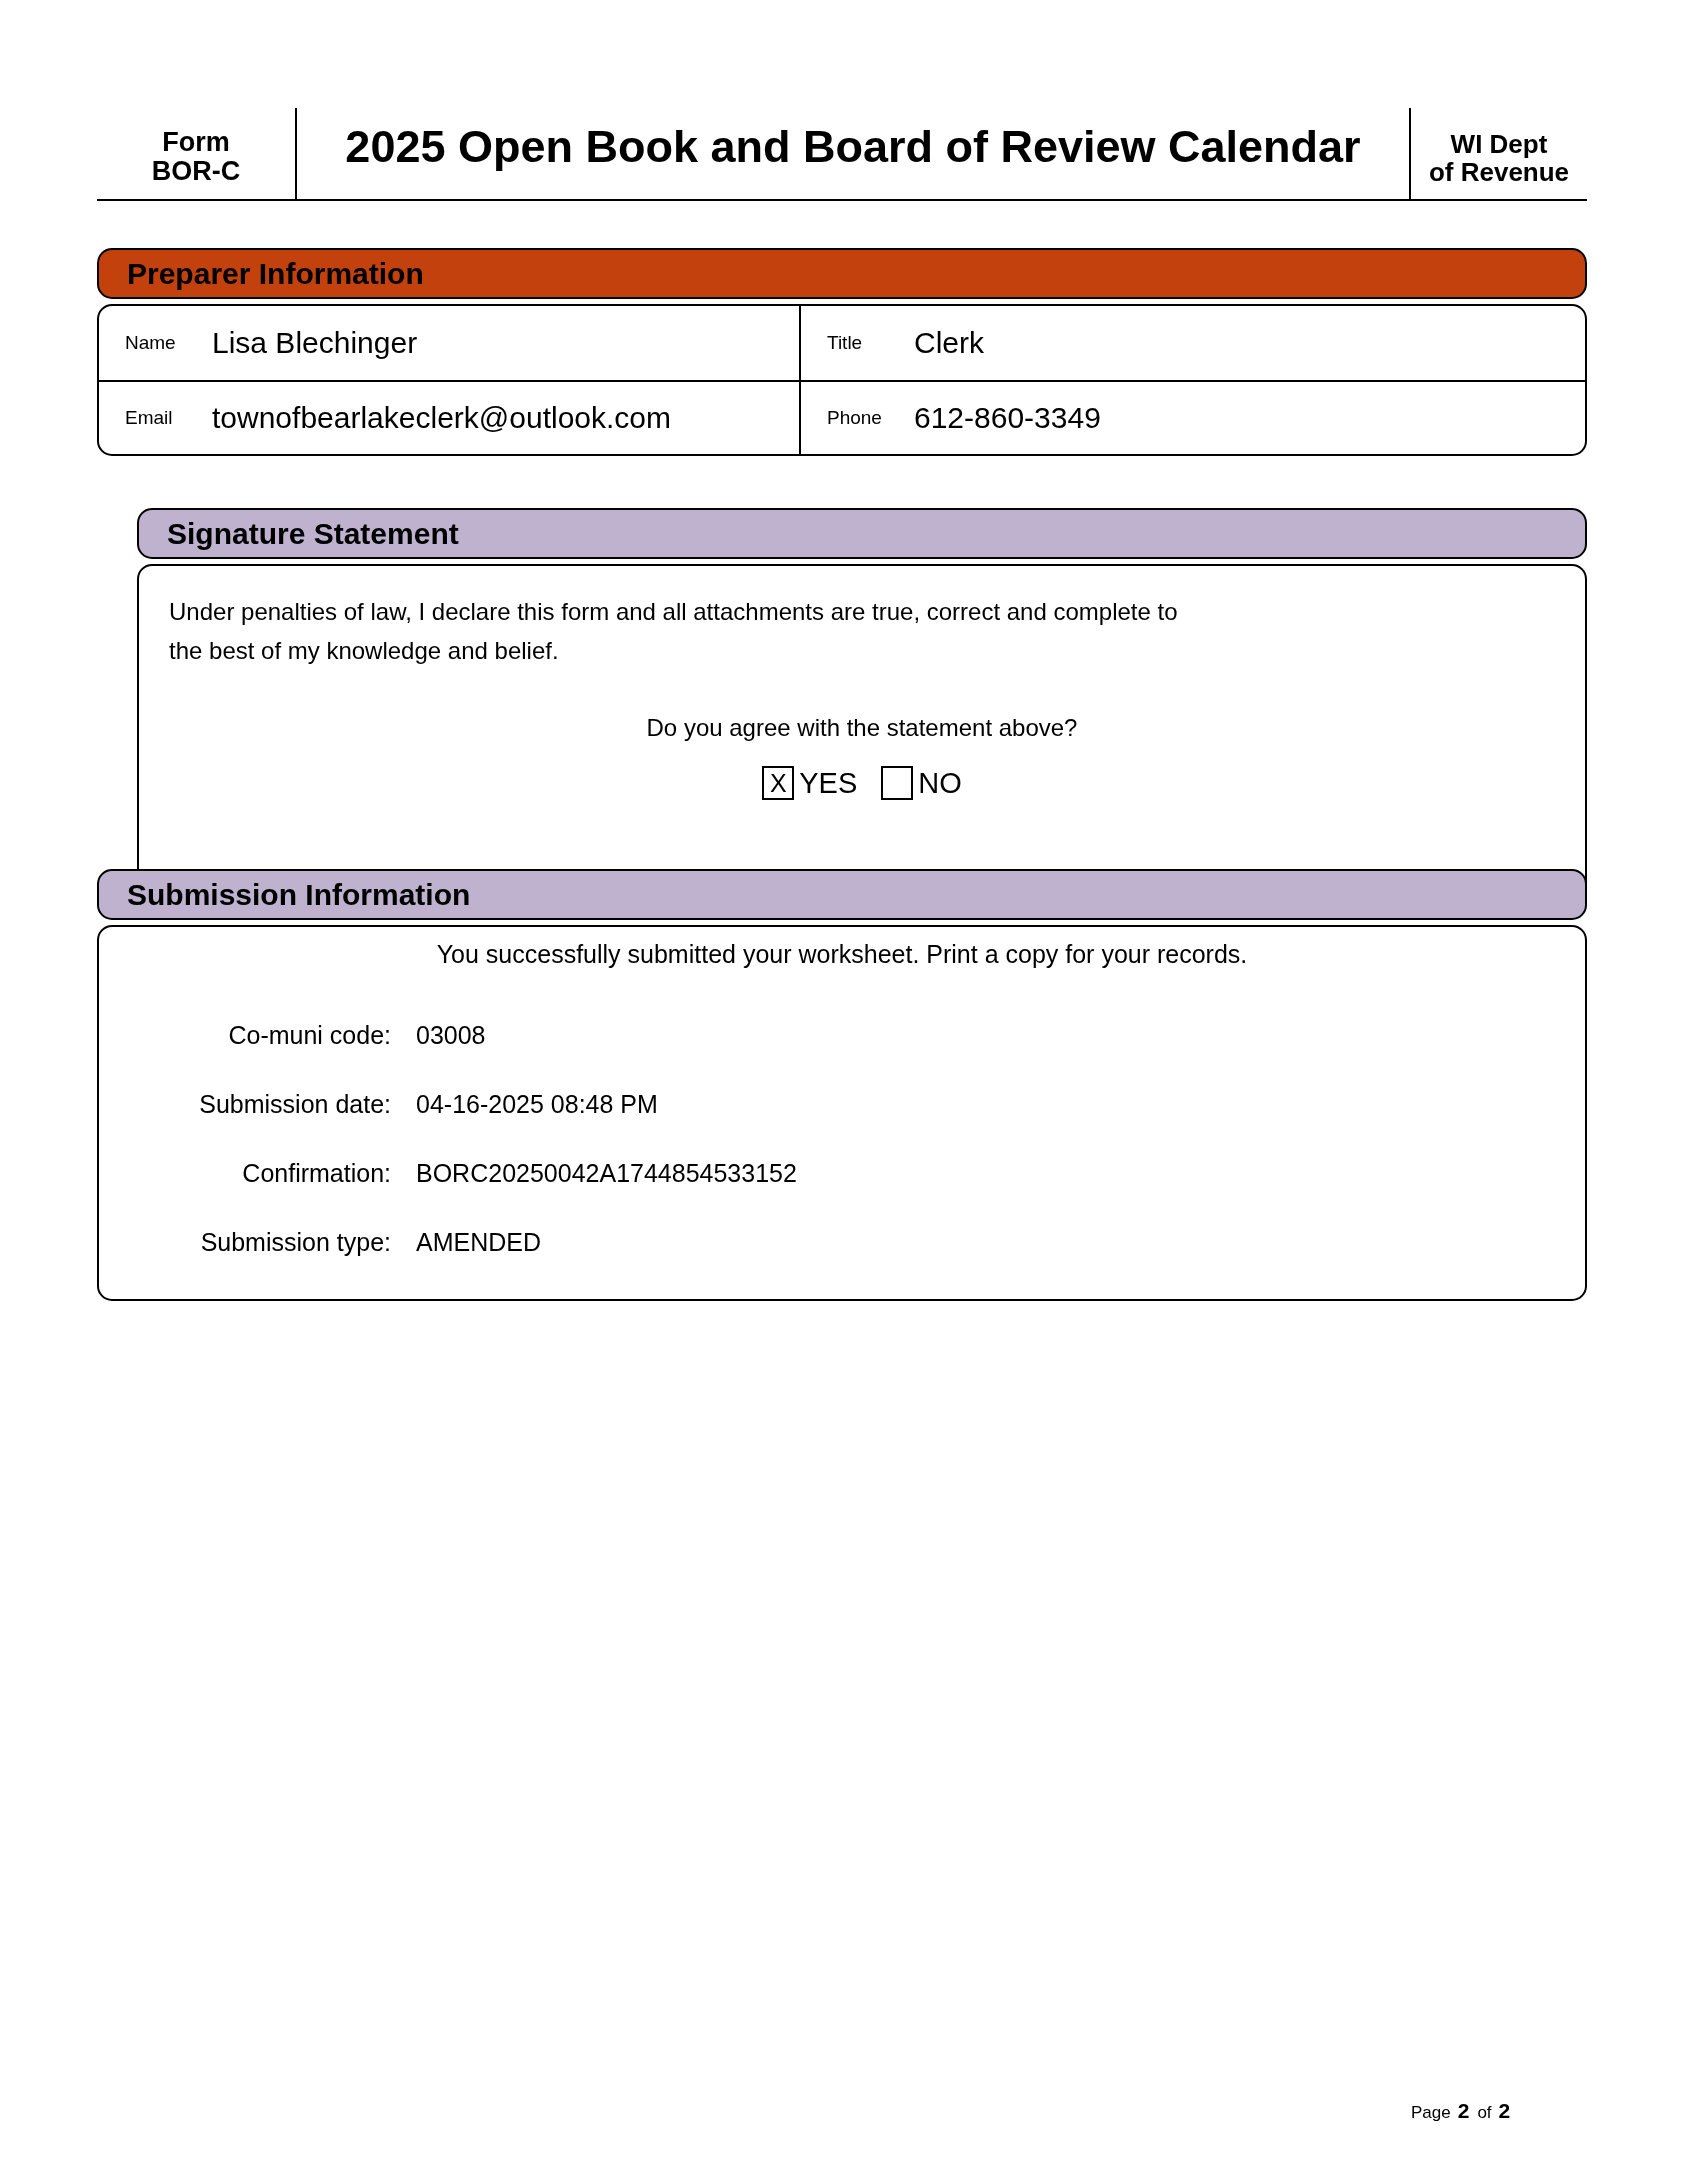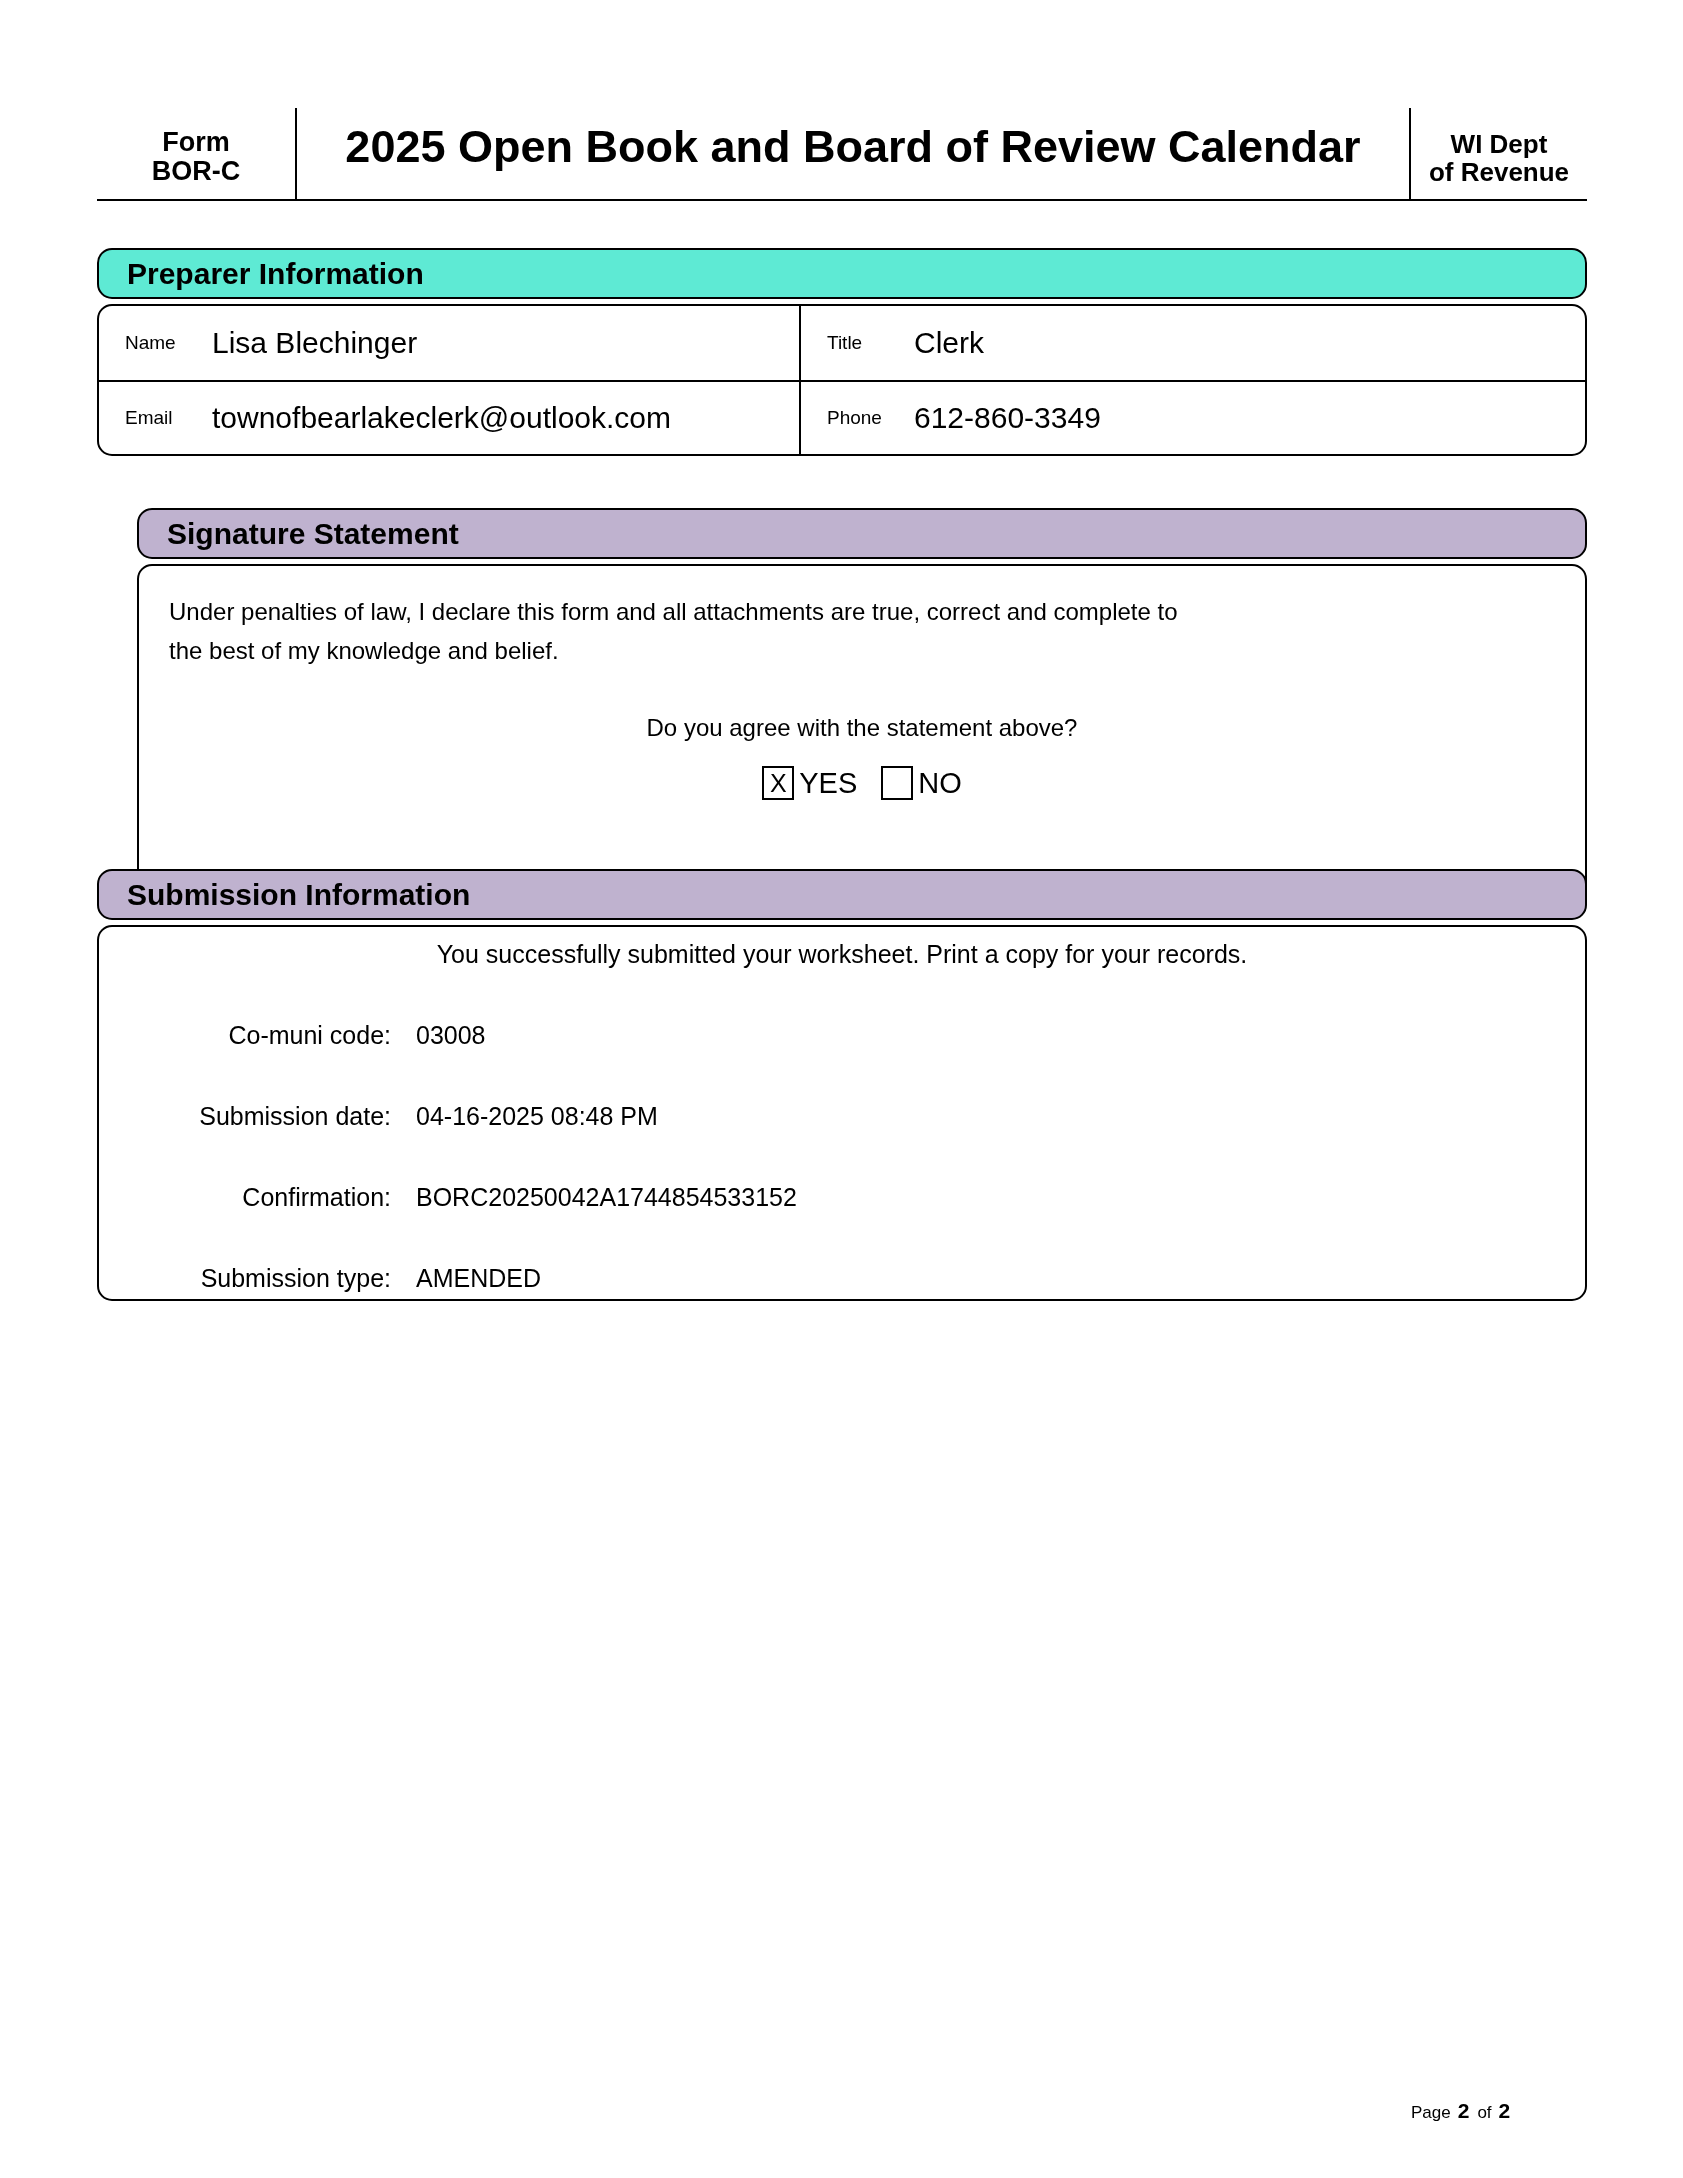--- a/index.html
+++ b/index.html
@@ -119,21 +119,21 @@
   .chk-label { font-size: 29px; margin-left: 5px; }
   .checkbox.no-box { margin-left: 24px; }
 
   
   .sub-body { height: 376px; padding-top: 13px; }
   .sub-message { text-align: center; font-size: 25px; }
   .sub-rows {
     margin-top: 52px;
     display: flex;
     flex-direction: column;
-    gap: 52px;
+    gap: 40px;
   }
   .sub-row { display: flex; align-items: baseline; }
   .sub-label { width: 292px; text-align: right; font-size: 25px; flex: none; }
   .sub-value { margin-left: 25px; font-size: 25px; }
 
   
   .page-footer {
     position: absolute;
     left: 1411px; top: 2099px;
     display: flex;
@@ -156,21 +156,21 @@
     <div class="hdr-div"></div>
     <div class="hdr-title">2025 Open Book and Board of Review Calendar</div>
     <div class="hdr-div"></div>
     <div class="hdr-agency">
       <div>WI Dept</div>
       <div>of Revenue</div>
     </div>
   </header>
 
   <section class="sec sec-preparer">
-    <div class="sec-bar" style="background: #5eead4;">
+    <div class="sec-bar" style="background: #c2410c;">
       <span>Preparer Information</span>
     </div>
     <div class="sec-box">
       <div class="prep-row">
         <div class="prep-cell">
           <span class="fld-label">Name</span>
           <span class="fld-value">Lisa Blechinger</span>
         </div>
         <div class="prep-cell second">
           <span class="fld-label">Title</span>

